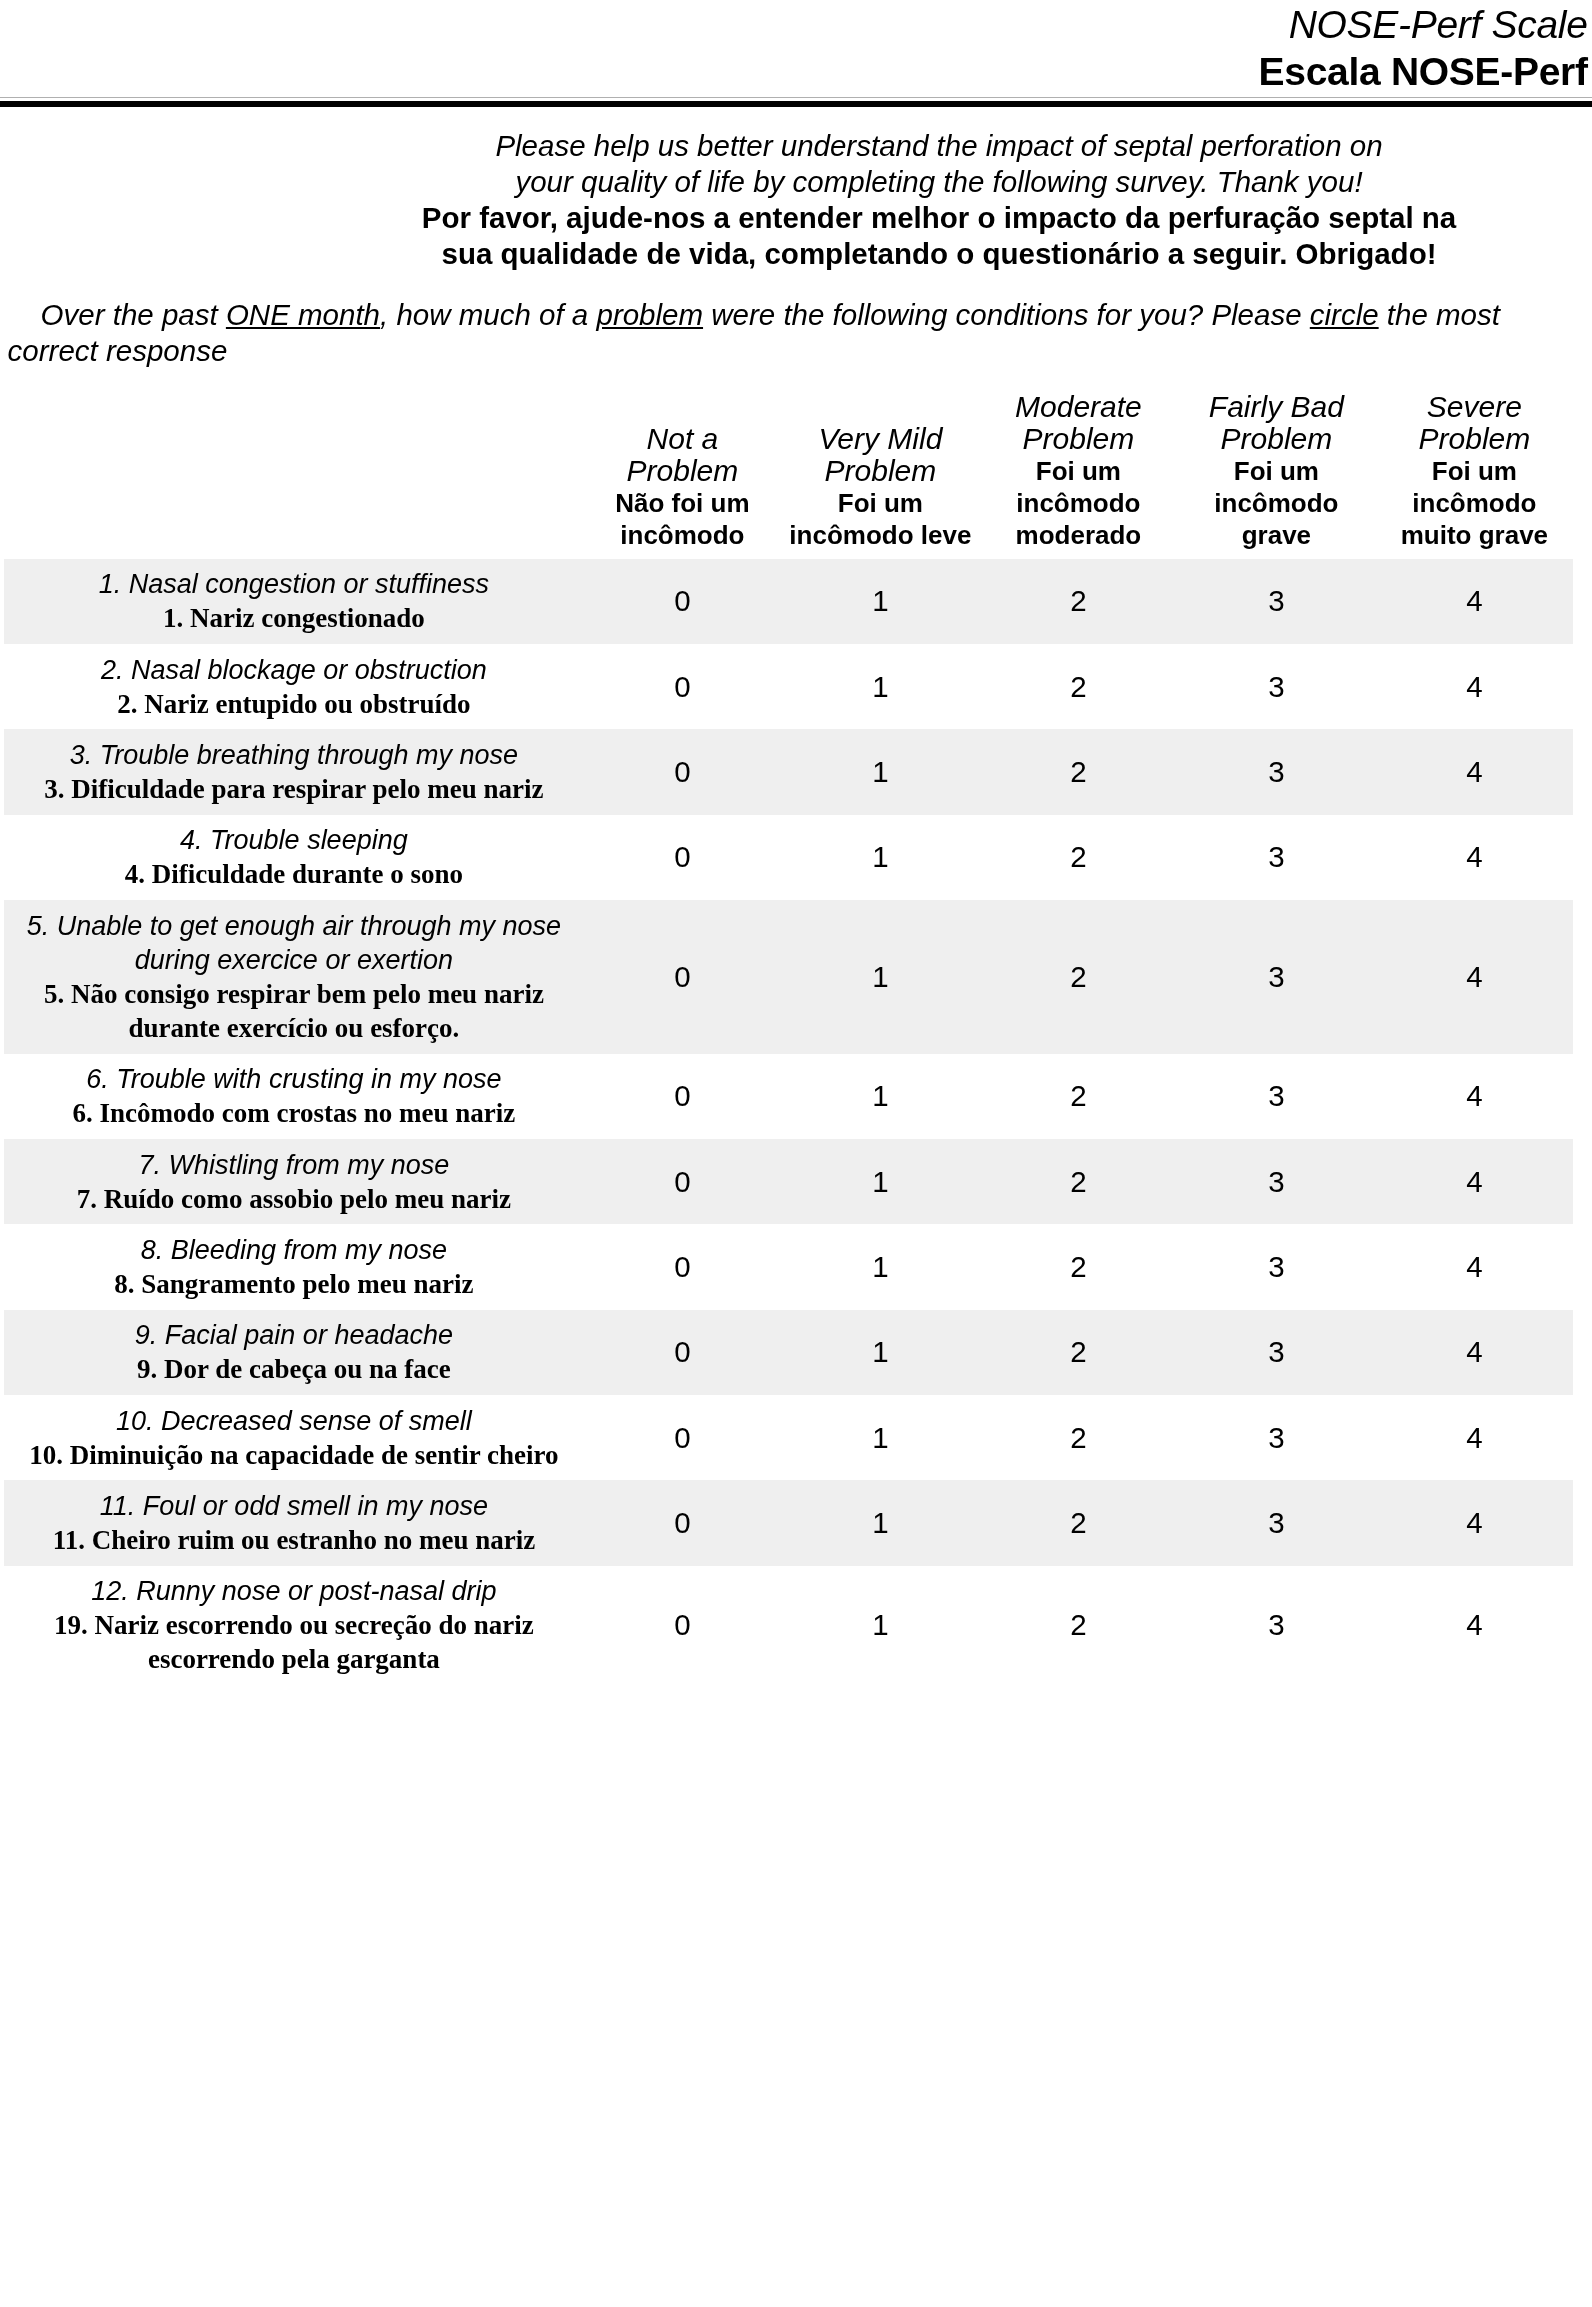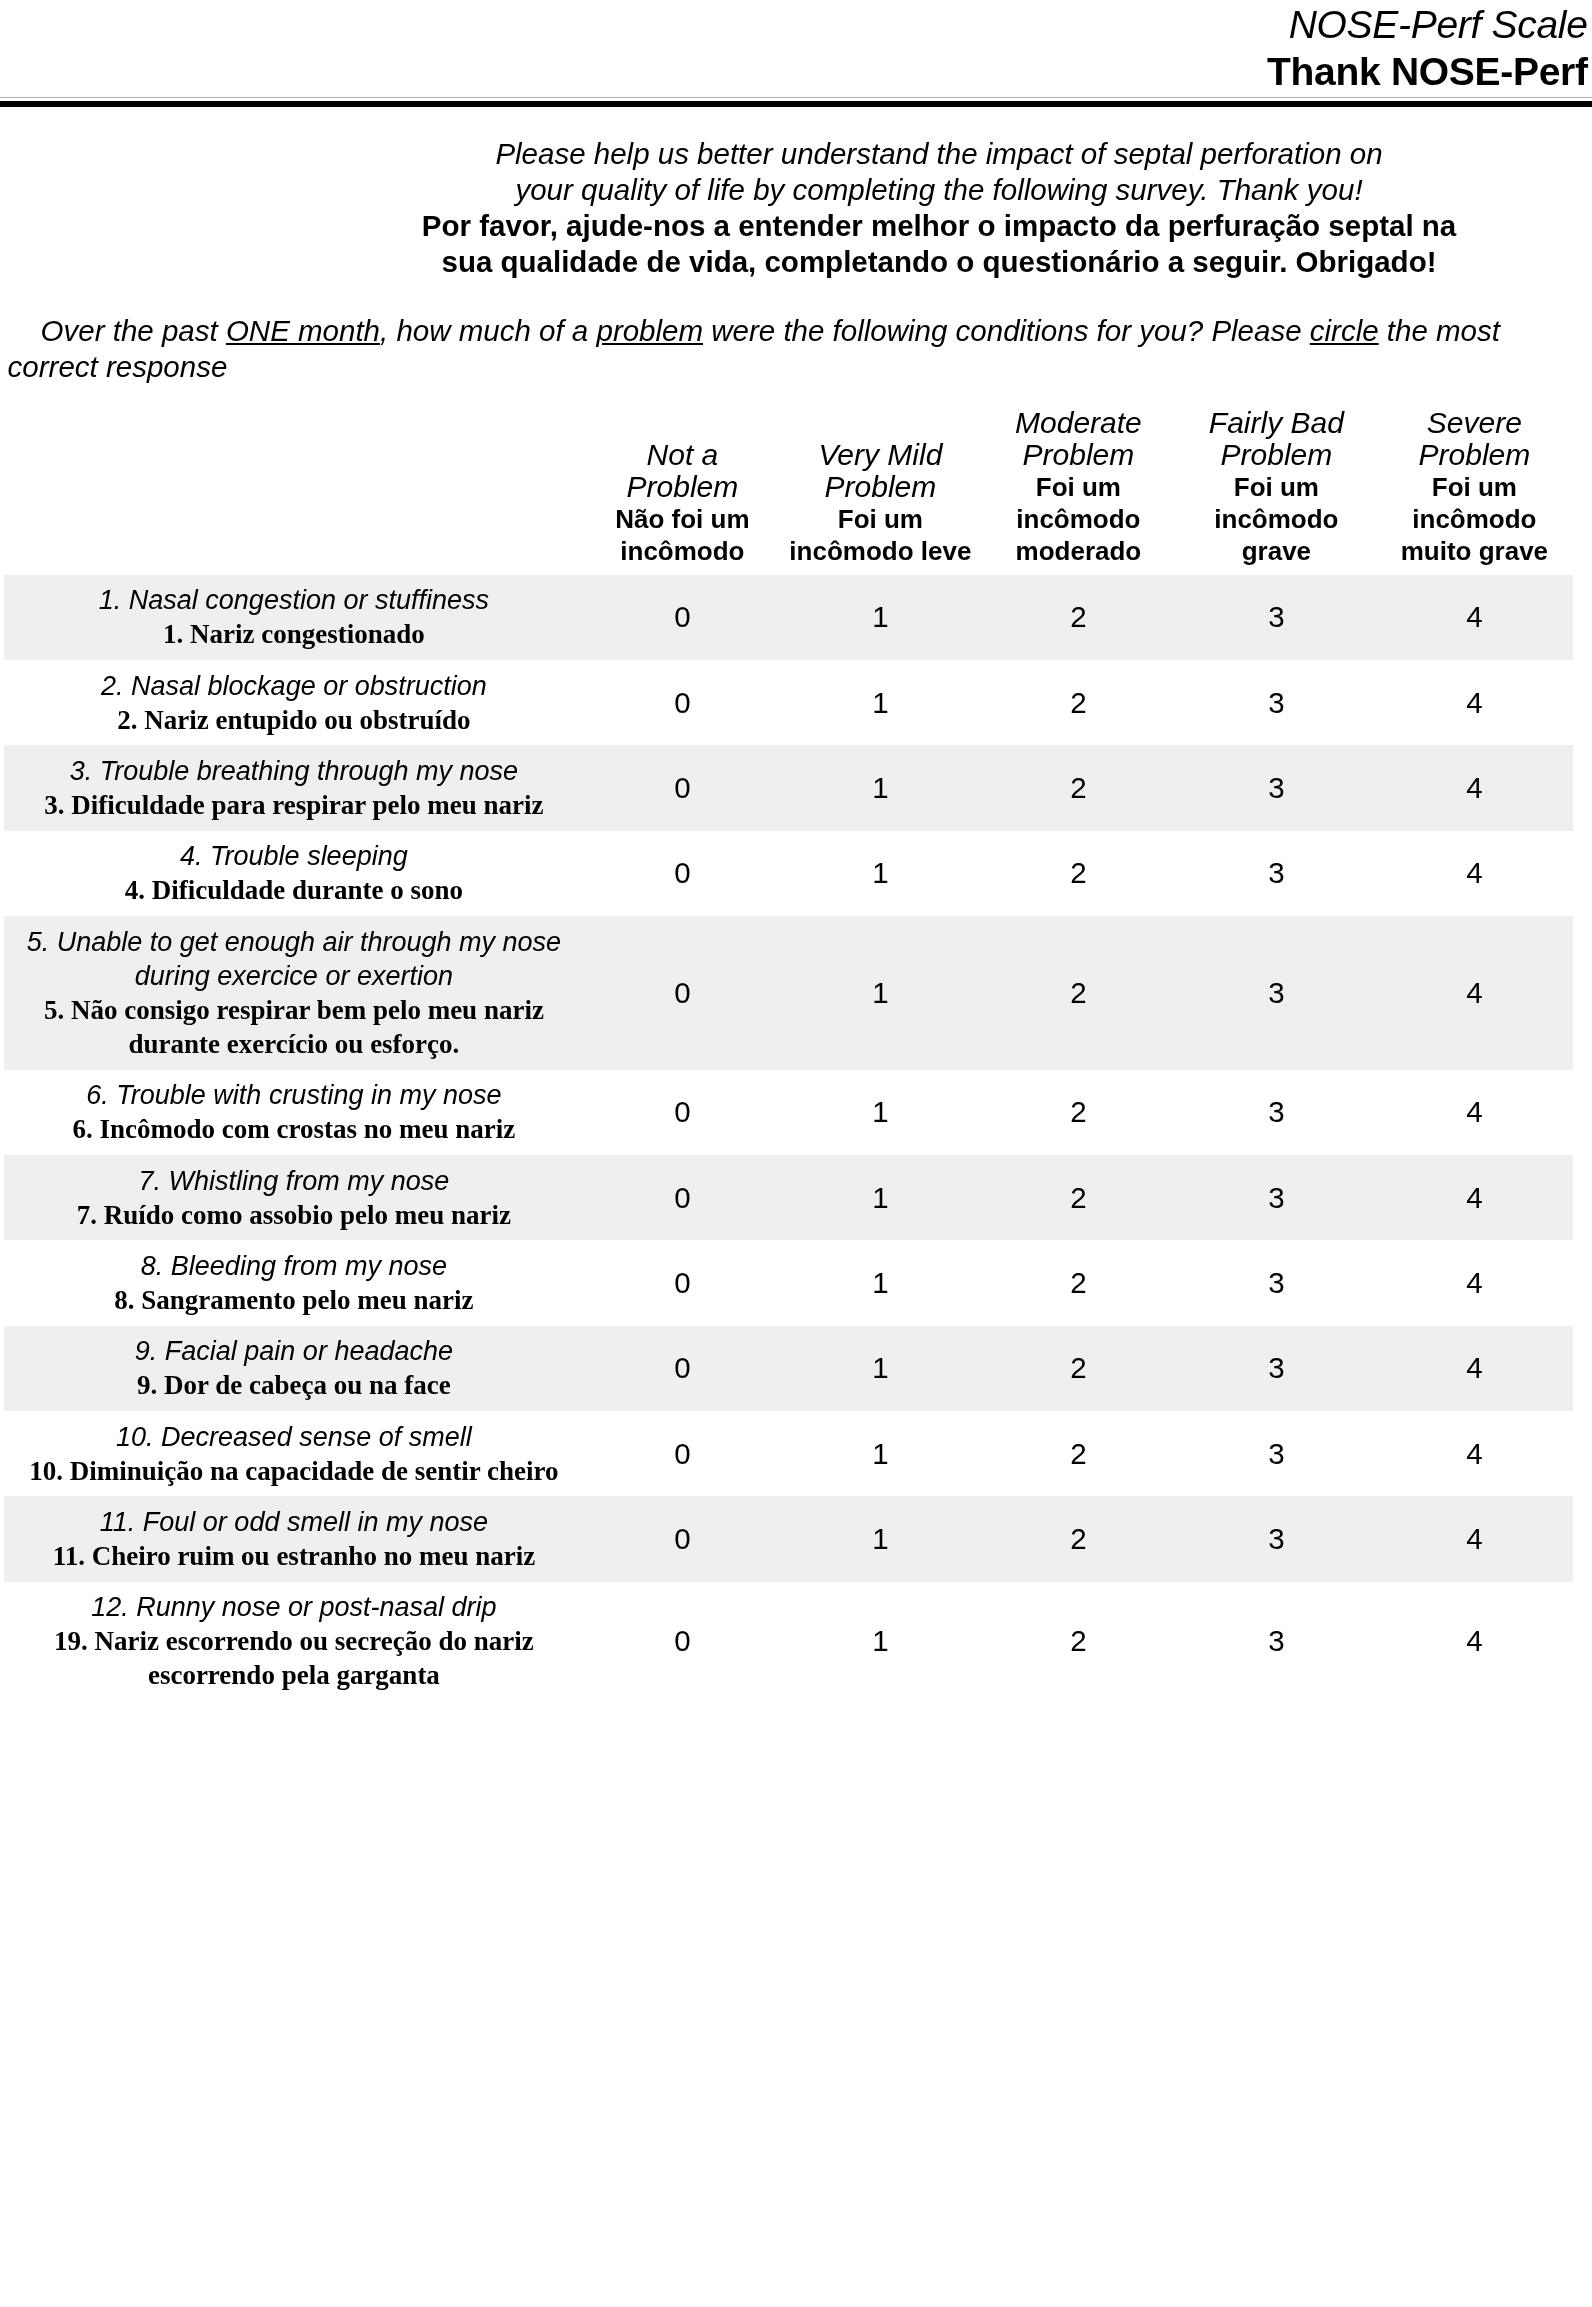--- a/index.html
+++ b/index.html
@@ -47,21 +47,21 @@
   }
   .rule-thick {
     height: 6px;
     background: #000000;
     margin-top: 2.7px;
   }
 
   
   .intro {
     text-align: center;
-    margin: 8px auto;
+    margin: 0 auto;
     padding: 21px 33px 0 33px;
     width: 1190px;
     box-sizing: border-box;
     margin-left: 344px;
   }
   .intro-en {
     font-style: italic;
     font-size: 29.5px;
     line-height: 36px;
   }
@@ -146,21 +146,21 @@
     font-weight: normal;
   }
 </style>
 </head>
 <body>
 
 <div class="page">
 
   <div class="doc-header">
     <div class="title-en">NOSE-Perf Scale</div>
-    <div class="title-pt">Thank NOSE-Perf</div>
+    <div class="title-pt">Escala NOSE-Perf</div>
   </div>
   <div class="rule-thin"></div>
   <div class="rule-thick"></div>
 
   <div class="intro">
     <div class="intro-en">Please help us better understand the impact of septal perforation on</div>
     <div class="intro-en">your quality of life by completing the following survey. Thank you!</div>
     <div class="intro-pt">Por favor, ajude-nos a entender melhor o impacto da perfuração septal na</div>
     <div class="intro-pt">sua qualidade de vida, completando o questionário a seguir. Obrigado!</div>
   </div>

